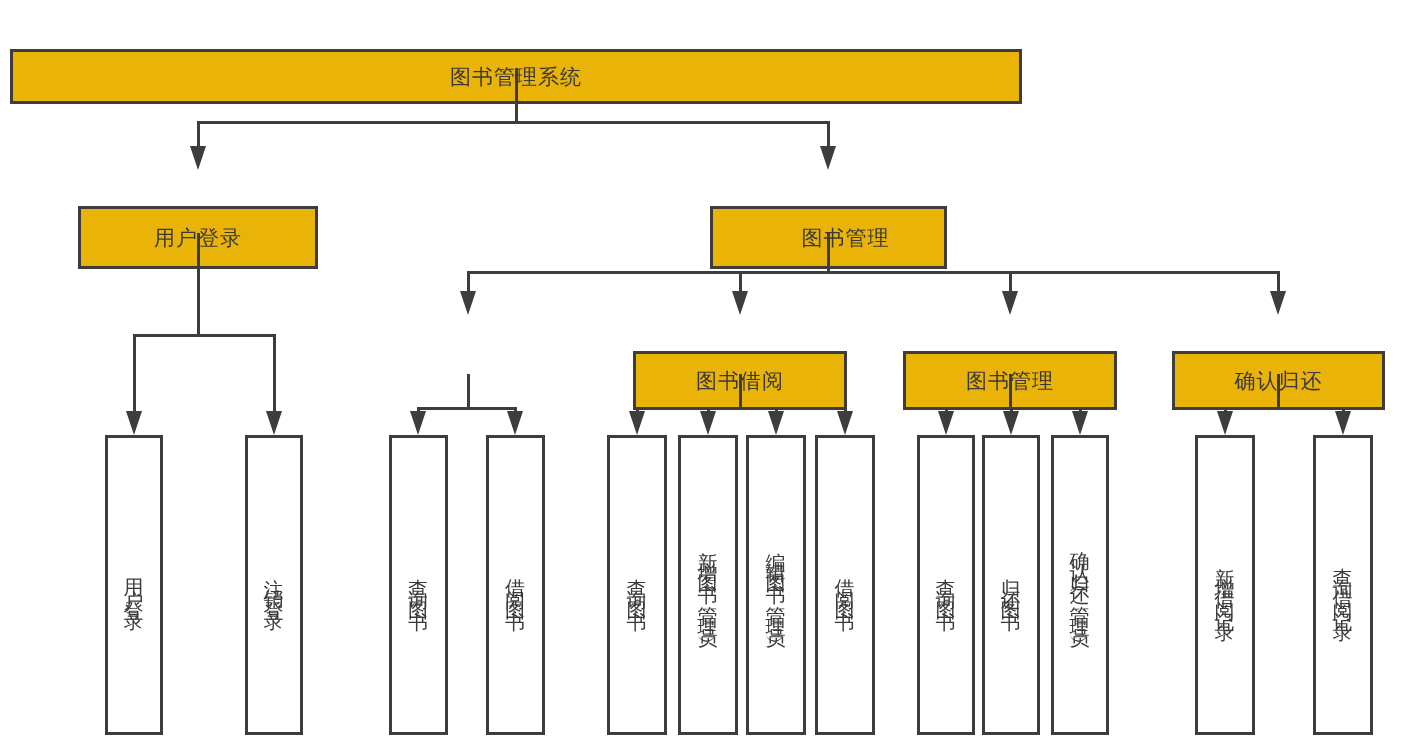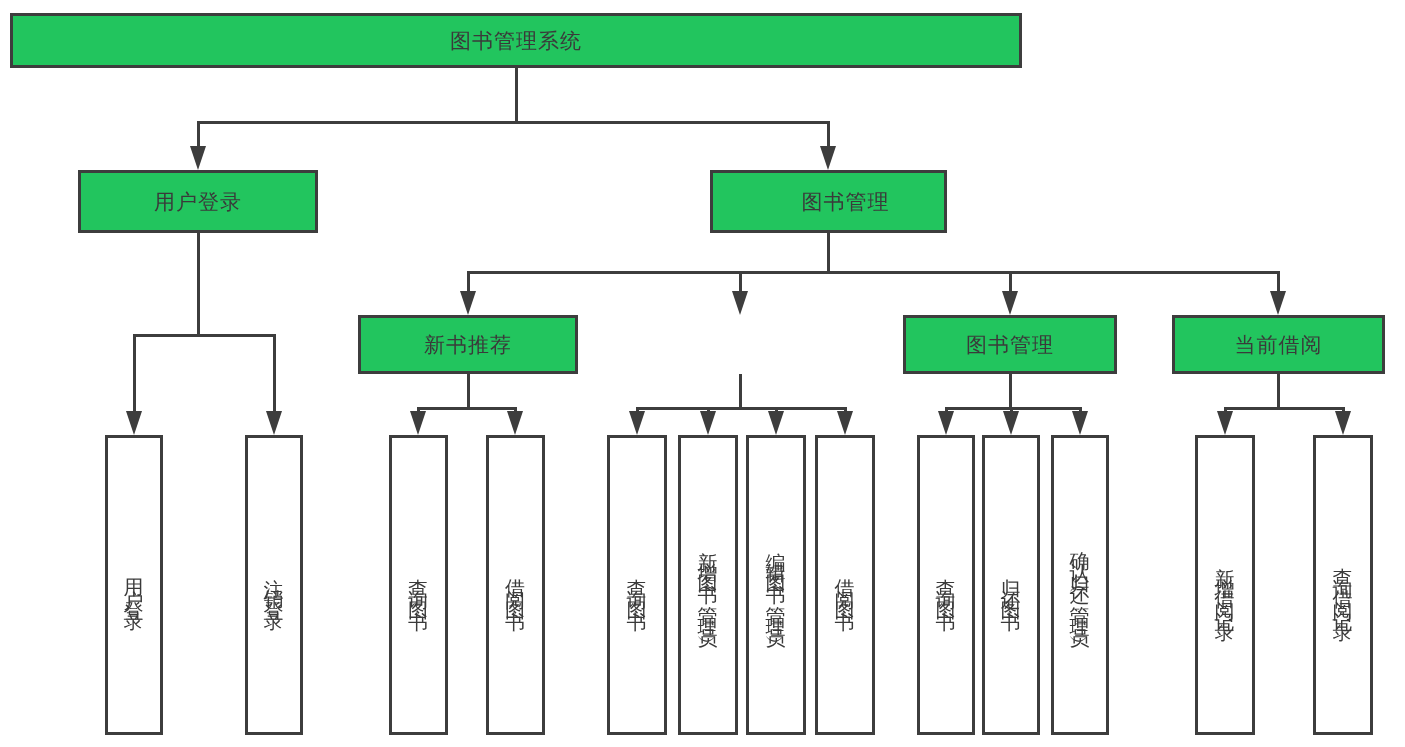--- a/index.html
+++ b/index.html
@@ -14,28 +14,29 @@
     width: 1405px;
     height: 747px;
     background: var(--bg);
     font-family: "Liberation Sans", "DejaVu Sans", sans-serif;
     overflow: hidden;
   }
   .box {
     position: absolute;
     box-sizing: border-box;
     border: 3px solid var(--line);
-    background: #22c55e;
+    background: #eab308;
     display: flex;
     align-items: center;
     justify-content: center;
     font-size: 21px;
     color: var(--text);
     letter-spacing: 1px;
     white-space: nowrap;
+    margin-top: 36px;
   }
   .leaf {
     position: absolute;
     box-sizing: border-box;
     border: 3px solid var(--line);
     background: #fff;
     display: flex;
     align-items: center;
     justify-content: center;
     top: 435px;
@@ -78,28 +79,28 @@
     <span>图书管理系统</span>
   </div>
 
   <div class="box" style="left:78px; top:170px; width:240px; height:63px;">
     <span>用户登录</span>
   </div>
   <div class="box" style="left:710px; top:170px; width:237px; height:63px;padding-left:34px;">
     <span>图书管理</span>
   </div>
 
-  <div class="box" style="left:358px; top:315px; width:220px; height:59px;">
-    <span>新书推荐</span>
+  <div class="box" style="left:633px; top:315px; width:214px; height:59px;">
+    <span>图书借阅</span>
   </div>
   <div class="box" style="left:903px; top:315px; width:214px; height:59px;">
     <span>图书管理</span>
   </div>
   <div class="box" style="left:1172px; top:315px; width:213px; height:59px;">
-    <span>当前借阅</span>
+    <span>确认归还</span>
   </div>
 
   <div class="leaf" style="left:105px; width:58px;">
     <span>用户登录</span>
   </div>
   <div class="leaf" style="left:245px; width:58px;">
     <span>注销登录</span>
   </div>
 
   <div class="leaf" style="left:389px; width:59px;">

